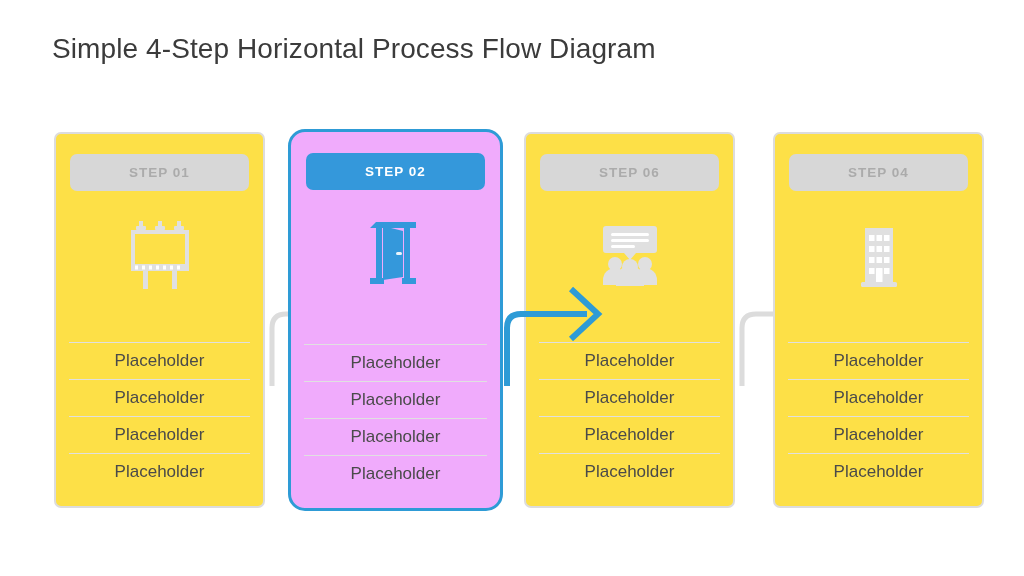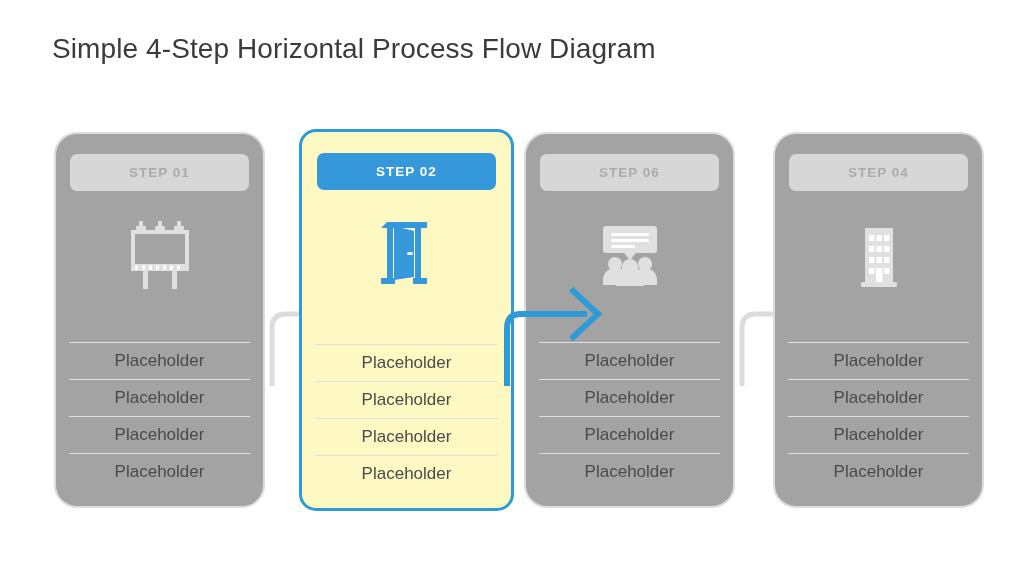--- a/index.html
+++ b/index.html
@@ -42,38 +42,37 @@
     height: 576px;
   }
 
   .card {
     position: absolute;
     top: 132px;
     width: 211px;
     height: 376px;
     box-sizing: border-box;
     border: 2px solid #dcdcdc;
-    border-radius: 23px;
-    background: #a3a3a3;
+    border-radius: 7px;
+    background: #fde047;
     z-index: 2;
   }
   .card.c1 { left: 54px;  }
   .card.c3 { left: 524px; }
   .card.c4 { left: 773px; text-decoration: underline; }
 
   .card.active {
     left: 288px;
     top: 129px;
     width: 215px;
     height: 382px;
     border: 3px solid #2e9bd6;
     border-radius: 17px;
-    background: #fef9c3;
+    background: #f0abfc;
     z-index: 4;
-    margin-left: 11px;
   }
 
   
   .pill {
     position: absolute;
     left: 14px;
     right: 14px;
     top: 20px;
     height: 37px;
     border-radius: 7px;

